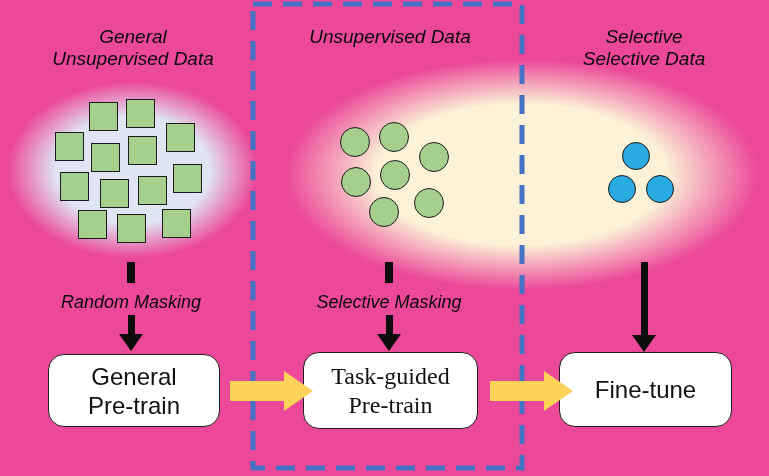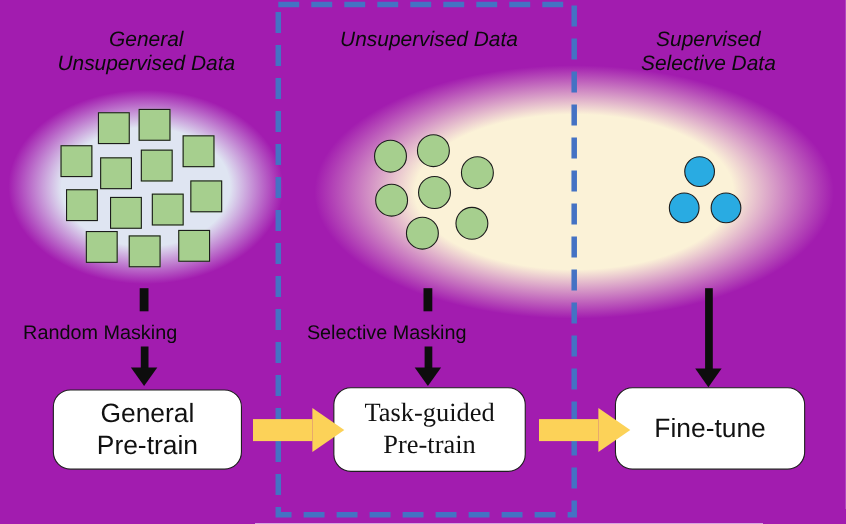--- a/index.html
+++ b/index.html
@@ -1,17 +1,17 @@
 <!DOCTYPE html>
 <html><head>
 <meta charset="utf-8">
 <style>
   html,body { margin:0; padding:0; background:#ffffff; }
   .canvas {
-    position:relative; width:769px; height:476px; background:#a21caf;
+    position:relative; width:769px; height:476px; background:#ec4899;
     font-family:"Liberation Sans", sans-serif; overflow:hidden; color:#000;
   }
   .cloud { position:absolute; z-index:1; }
   .cloud.blue {
     left:5px; top:80px; width:255px; height:180px;
     background:radial-gradient(closest-side, #dfe5f2 0%, #dfe5f2 60%, rgba(223,229,242,0) 98%);
   }
   .cloud.yellow {
     left:281px; top:57px; width:482px; height:235px;
     background:radial-gradient(closest-side, #fbf2d7 0%, #fbf2d7 60%, rgba(251,242,215,0) 98%);
@@ -20,22 +20,22 @@
   .heading {
     position:absolute; z-index:3; width:220px; text-align:center;
     font-size:19px; font-style:italic; line-height:22px; color:#0a0a0a;
   }
   .heading span { display:block; }
   .marker-group { position:absolute; left:0; top:0; width:769px; height:476px; z-index:3; pointer-events:none; }
   .marker { position:absolute; border:1.5px solid #1c1c1c; box-sizing:border-box; }
   .marker.circle { border-radius:50%; }
   .mask-bar { position:absolute; background:#0d0d0d; z-index:4; }
   .mask-label {
-    position:absolute; z-index:4; width:220px; 
-    font-size:18px; line-height:20px; color:#0a0a0a;
+    position:absolute; z-index:4; width:220px; text-align:center;
+    font-size:18px; line-height:20px; color:#0a0a0a;font-style:italic;
   }
   .arrow-shaft { position:absolute; background:#0d0d0d; z-index:4; }
   .arrow-head {
     position:absolute; width:0; height:0; z-index:4;
     border-left:12px solid transparent; border-right:12px solid transparent;
     border-top:17px solid #0d0d0d;
   }
   .stage-box {
     position:absolute; z-index:4; background:#ffffff;
     border:1.5px solid #1f1f1f; border-radius:16px;
@@ -63,21 +63,21 @@
   </svg>
 
   <div class="heading" style="left:23px; top:26px;">
     <span>General</span>
     <span>Unsupervised Data</span>
   </div>
   <div class="heading" style="left:280px; top:26px;">
     <span>Unsupervised Data</span>
   </div>
   <div class="heading" style="left:534px; top:26px;">
-    <span>Supervised</span>
+    <span>Selective</span>
     <span>Selective Data</span>
   </div>
 
   <div class="marker-group">
       <div class="marker square" style="left: 89px; top: 102px; width: 29px; height: 29px; background: rgb(166, 207, 142);"></div>
       <div class="marker square" style="left: 126px; top: 99px; width: 29px; height: 29px; background: rgb(166, 207, 142);"></div>
       <div class="marker square" style="left: 166px; top: 123px; width: 29px; height: 29px; background: rgb(166, 207, 142);"></div>
       <div class="marker square" style="left: 55px; top: 132px; width: 29px; height: 29px; background: rgb(166, 207, 142);"></div>
       <div class="marker square" style="left: 91px; top: 143px; width: 29px; height: 29px; background: rgb(166, 207, 142);"></div>
       <div class="marker square" style="left: 128px; top: 136px; width: 29px; height: 29px; background: rgb(166, 207, 142);"></div>

